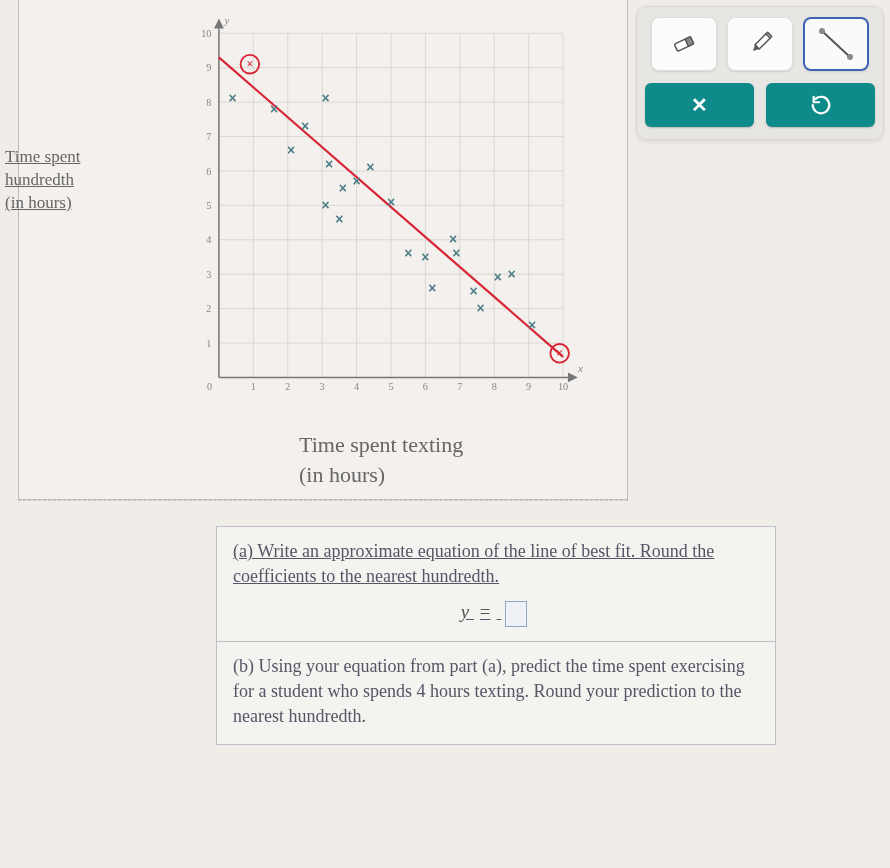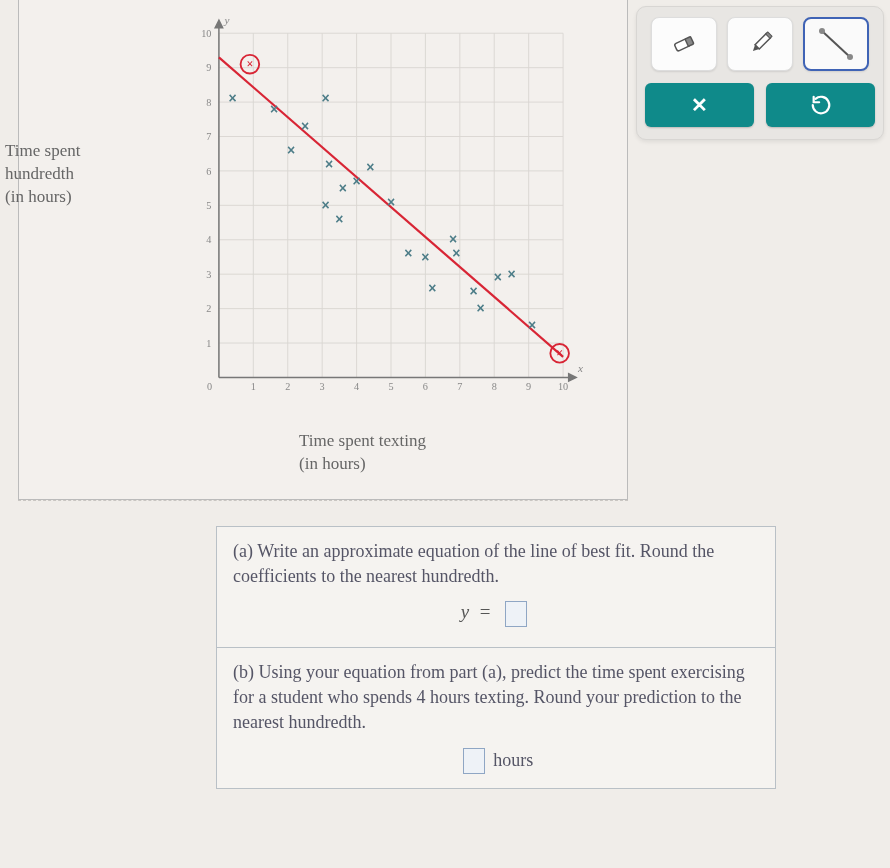--- a/index.html
+++ b/index.html
@@ -20,40 +20,41 @@
   top: 0;
   width: 610px;
   height: 500px;
   border: 1px solid #bbb;
   border-top: none;
   background: #f3f0ed;
 }
 .ylabel {
   position: absolute;
   left: -14px;
-  top: 140px;
+  top: 146px;
   width: 110px;
   font-size: 17px;
   line-height: 1.35;
   text-align: left;
   color: #666;
+  text-decoration: underline;
 }
 .plot-area {
   position: absolute;
   left: 172px;
   top: 10px;
   width: 370px;
   height: 370px;
 }
 .plot-area svg { display: block; }
 .xlabel {
   position: absolute;
   left: 280px;
   top: 430px;
-  font-size: 17px;
+  font-size: 22px;
   line-height: 1.35;
   color: #666;
 }
 .toolbar {
   position: absolute;
   right: 6px;
   top: 6px;
   width: 248px;
   background: #e8e6e3;
   border: 1px solid #d8d6d3;
@@ -99,21 +100,21 @@
   position: absolute;
   left: 216px;
   top: 526px;
   width: 560px;
   border: 1px solid #b9c0c6;
   background: #f5f3f0;
   font-size: 18px;
   line-height: 1.4;
   color: #556;
 }
-.qa { border-bottom: 1px solid #b9c0c6; padding: 12px 16px 20px; }
+.qa { border-bottom: 1px solid #b9c0c6; padding: 12px 16px 14px; text-decoration: underline; }
 .qb { padding: 12px 16px 14px; font-family: Liberation Serif, serif; }
 .eq-row { text-align: center; margin-top: 10px; font-style: italic; font-family: Georgia, serif; font-size: 19px; color: #555; }
 .answer-input {
   display: inline-block;
   width: 22px; height: 26px;
   border: 1px solid #8fa6c4;
   background: #eef2f7;
   vertical-align: middle;
   margin: 0 4px;
 }
@@ -279,18 +280,14 @@
   <div class="qa">
     <span>(a) Write an approximate equation of the line of best fit. Round the coefficients to the nearest hundredth.</span>
     <div class="eq-row">
       <span>y</span>
       <span style="font-style:normal;margin:0 6px;">=</span>
       <span class="answer-input"></span>
     </div>
   </div>
   <div class="qb">
     <span>(b) Using your equation from part (a), predict the time spent exercising for a student who spends 4 hours texting. Round your prediction to the nearest hundredth.</span>
-    <div class="hours-row">
-      <span class="answer-input"></span>
-      <span>hours</span>
-    </div>
   </div>
 </div>
 
 </body></html>

